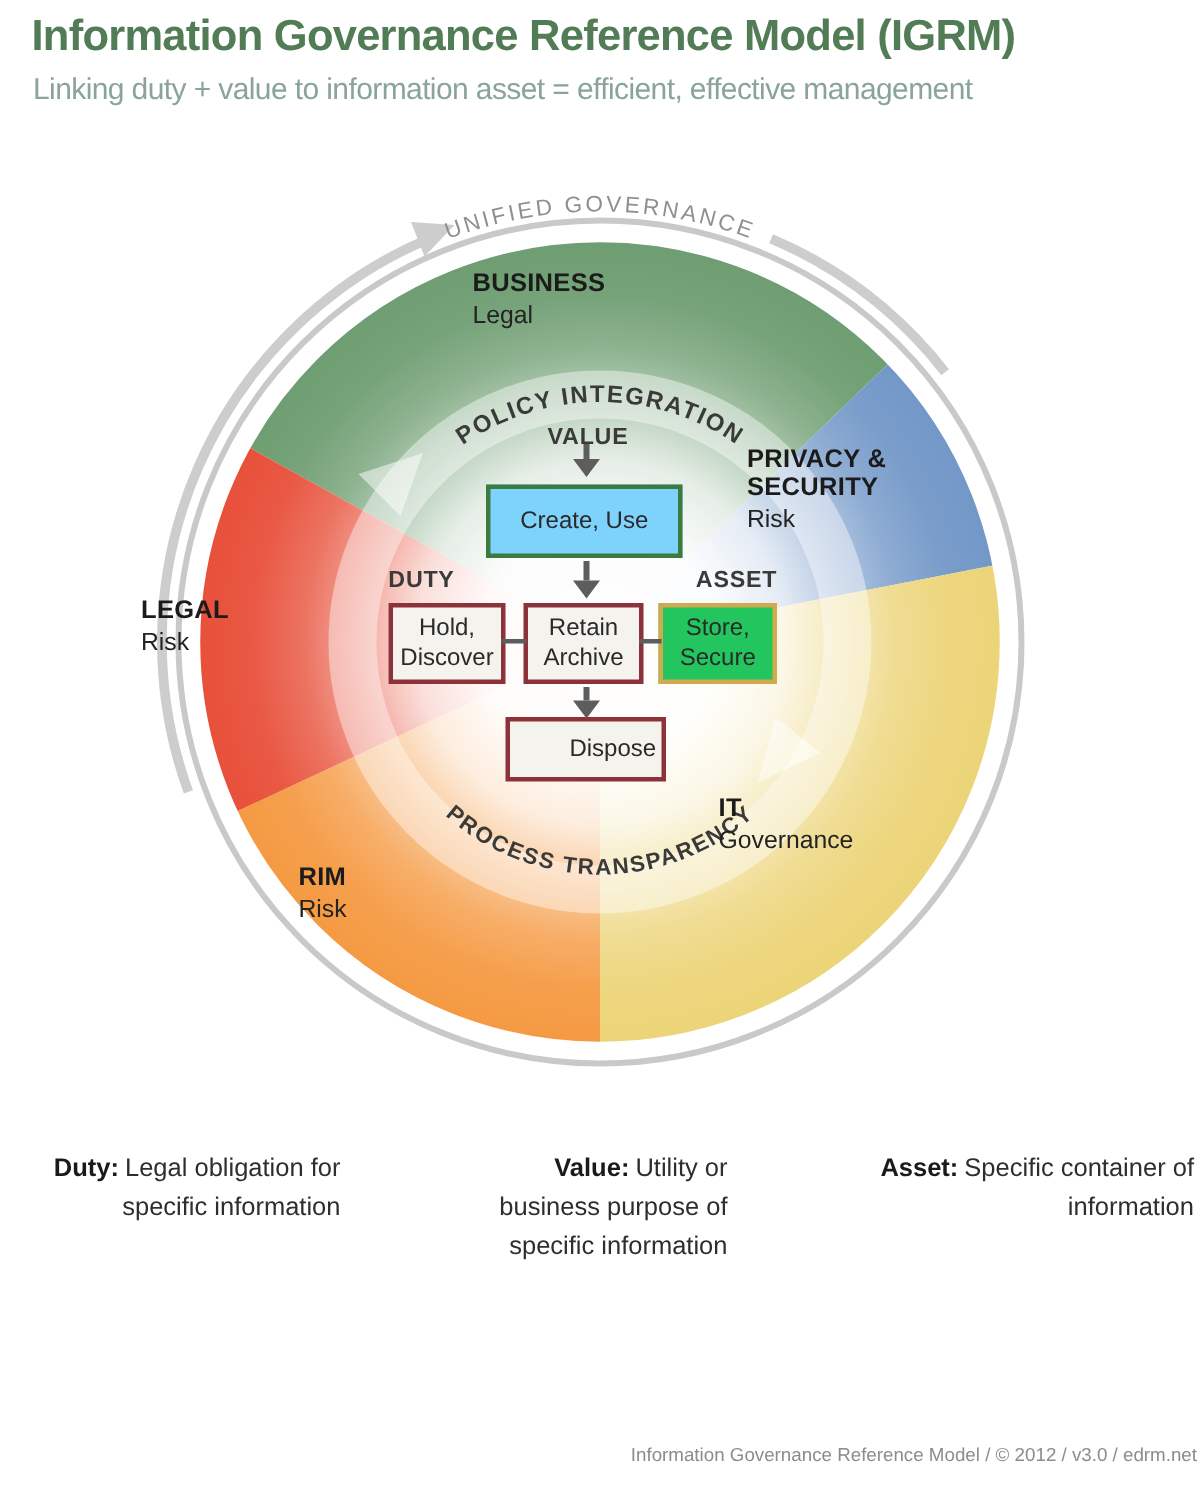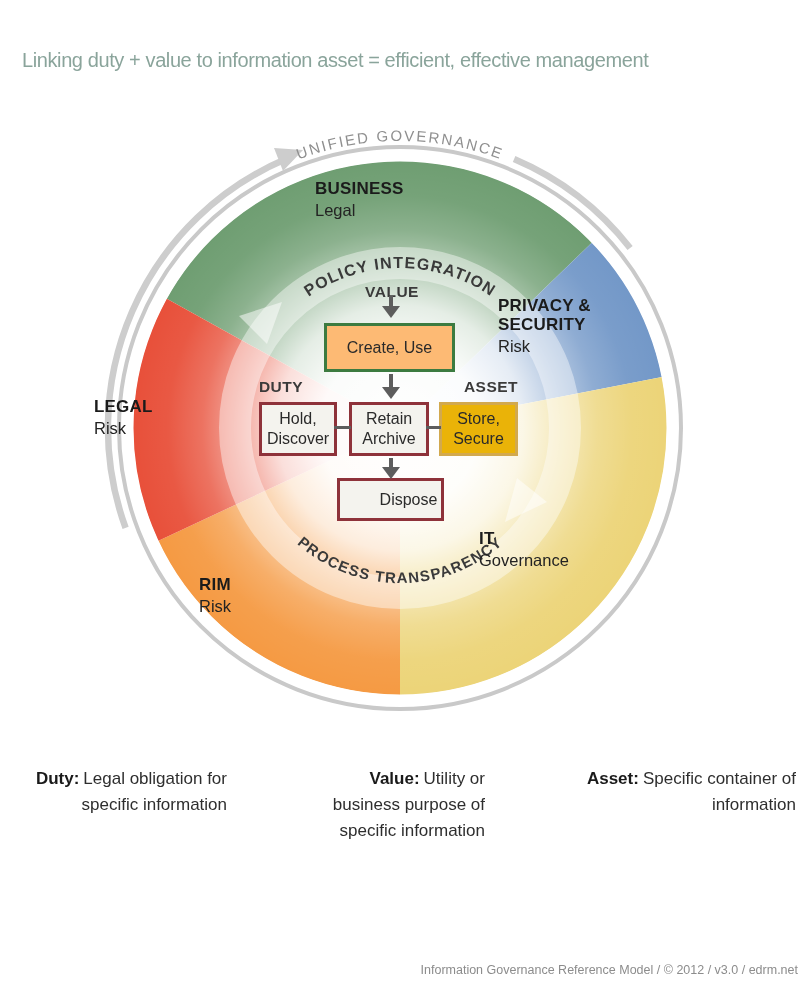--- a/index.html
+++ b/index.html
@@ -53,20 +53,21 @@
   .def-asset{left:556px;width:240px;}
   
   .footer{position:absolute;left:0;top:963px;width:798px;text-align:right;
           font-size:12.5px;color:#8c8c8c;}
 </style>
 </head>
 <body>
 
 <div id="page">
 
+  <div class="title" style="color: rgb(82, 124, 85);">Information Governance Reference Model (IGRM)</div>
   <div class="subtitle" style="color: rgb(138, 164, 155);">Linking duty + value to information asset = efficient, effective management</div>
 
   <svg class="circle-svg" width="798" height="660" viewBox="0 0 798 660">
     <defs>
       <radialGradient id="glow">
         <stop offset="0" stop-color="#ffffff" stop-opacity="1"></stop>
         <stop offset="0.30" stop-color="#ffffff" stop-opacity="0.97"></stop>
         <stop offset="0.46" stop-color="#ffffff" stop-opacity="0.82"></stop>
         <stop offset="0.60" stop-color="#ffffff" stop-opacity="0.50"></stop>
         <stop offset="0.74" stop-color="#ffffff" stop-opacity="0.20"></stop>
@@ -129,32 +130,32 @@
   </div>
   <div class="seg seg-rim">
     <span class="name">RIM</span>
     <span class="sub">Risk</span>
   </div>
 
   <div class="flow-label lbl-value">VALUE</div>
   <div class="flow-label lbl-duty">DUTY</div>
   <div class="flow-label lbl-asset">ASSET</div>
 
-  <div class="wbox box-create" style="border-color: rgb(60, 123, 64); background-color: #fdba74;">
+  <div class="wbox box-create" style="border-color: rgb(60, 123, 64); background-color: #7dd3fc;">
     <span>Create, Use</span>
   </div>
   <div class="wbox box-hold" style="border-color: rgb(142, 50, 58); background-color: rgb(244, 243, 238);">
     <span>Hold,</span>
     <span>Discover</span>
   </div>
   <div class="wbox box-retain" style="border-color: rgb(142, 50, 58); background-color: rgb(244, 243, 238); text-align: center;">
     <span>Retain</span>
     <span>Archive</span>
   </div>
-  <div class="wbox box-store" style="border-color: rgb(210, 169, 78); background-color: #eab308;">
+  <div class="wbox box-store" style="border-color: rgb(210, 169, 78); background-color: #22c55e;">
     <span>Store,</span>
     <span>Secure</span>
   </div>
   <div class="wbox box-dispose" style="border-color: rgb(142, 50, 58); background-color: rgb(244, 243, 238);">
     <span>Dispose</span>
   </div>
 
   <div class="shaft s1"></div>
   <div class="ahead h1"></div>
   <div class="shaft s2"></div>

